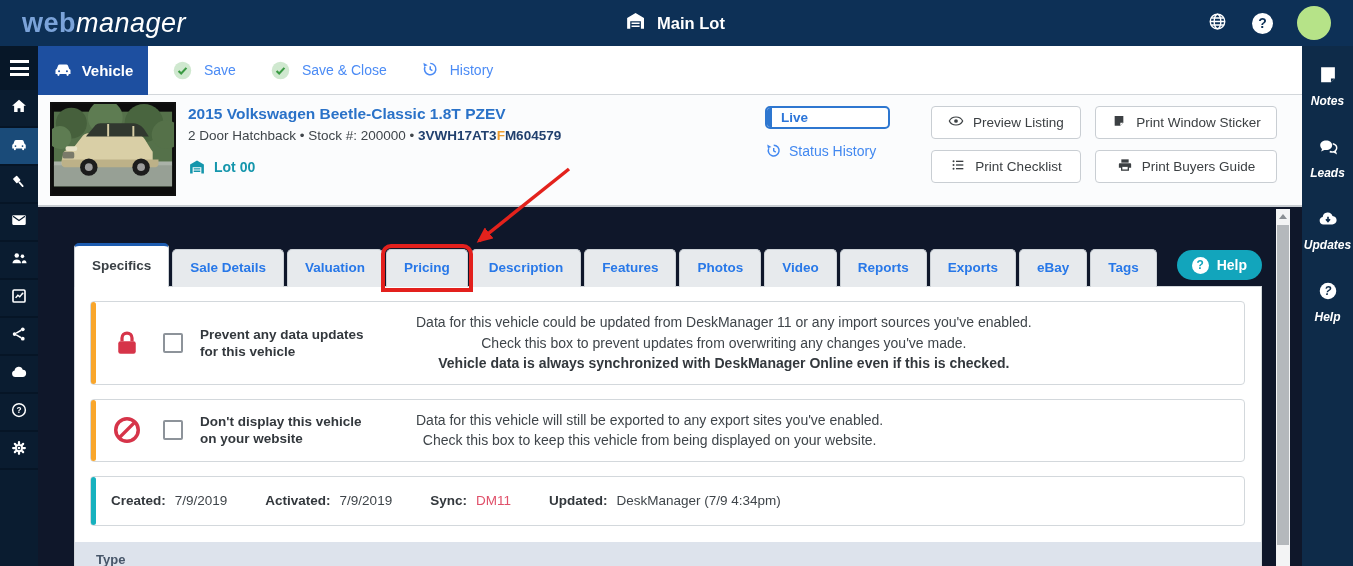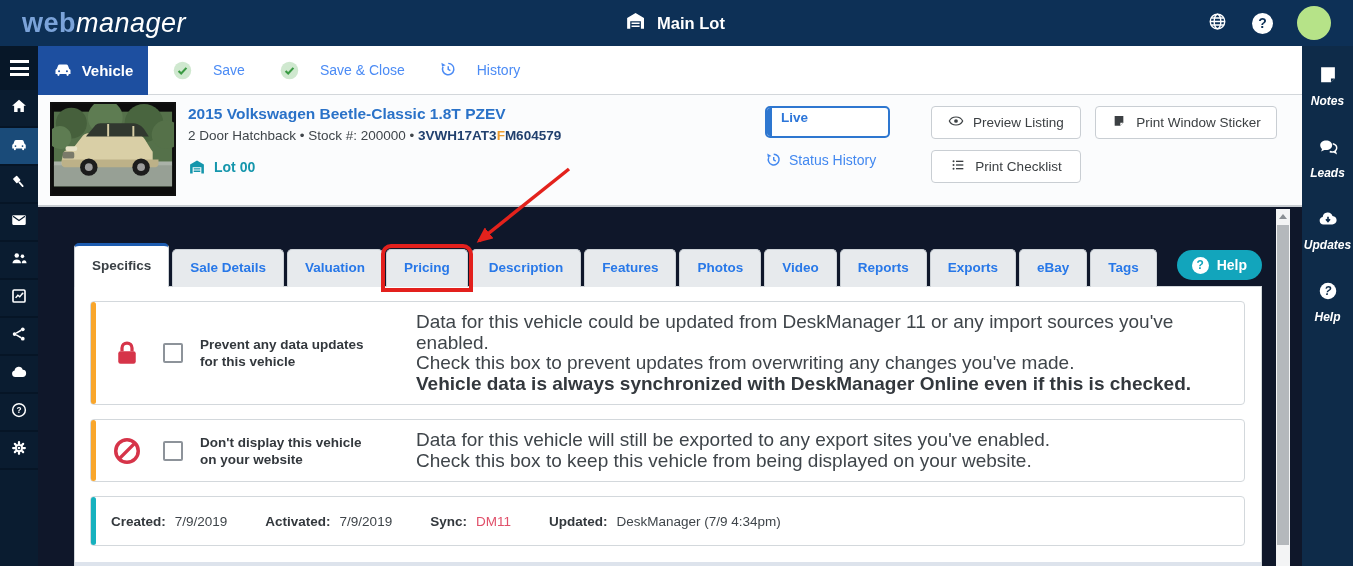--- a/index.html
+++ b/index.html
@@ -37,40 +37,40 @@
   .rr-item svg { width:22px; height:22px; }
   .rr-label { color:#fff; font-size:12px; font-weight:bold; }
 
   
   .app-bar { position:absolute; left:38px; right:51px; top:46px; height:49px; background:#fff;
     border-bottom:1px solid #d3d7db; display:flex; align-items:center; z-index:30; }
   .module-tab { width:110px; height:49px; background:#1d4fa0; color:#fff; font-weight:bold;
     font-size:15px; display:flex; align-items:center; justify-content:center; gap:9px; cursor:pointer; }
   .module-tab svg { width:20px; height:20px; }
   .tool-btns { display:flex; align-items:center; gap:34px; margin-left:24px; }
-  .tool-btn { display:flex; align-items:center; gap:20px; color:#4b8bf5; font-size:14px; cursor:pointer; }
+  .tool-btn { display:flex; align-items:center; gap:11px; color:#4b8bf5; font-size:14px; cursor:pointer; }
   .chk-badge { width:21px; height:21px; }
 
   
   .content { position:absolute; left:38px; right:51px; top:95px; bottom:0; background:#0f172a; overflow:hidden; }
 
   .vehicle-header { position:relative; height:112px; background:#fbfcfd; border-bottom:2px solid #c8cdd2; }
   .photo { position:absolute; left:12px; top:7px; width:126px; height:94px; border:2px solid #101010; }
   .photo svg { width:100%; height:100%; display:block; }
   .v-info { position:absolute; left:150px; top:10px; }
   .v-title { color:#2a72c8; font-weight:bold; font-size:15.5px; cursor:pointer; }
   .v-sub { margin-top:5px; font-size:13.5px; color:#3f454a; }
   .vin { color:#21406e; font-weight:bold; }
   .vin-f { color:#ef9d2e; font-weight:bold; }
   .v-lot { margin-top:15px; display:flex; align-items:center; gap:8px; color:#1596ac;
     font-weight:bold; font-size:14px; }
   .v-lot svg { width:18px; height:18px; color:#1596ac; }
 
   .status-col { position:absolute; left:727px; top:11px; width:125px; }
-  .live-box { position:relative; height:32px; background:#fff; border:2px solid #2e77d0;
+  .live-box { position:relative; height:23px; background:#fff; border:2px solid #2e77d0;
     border-radius:5px; overflow:hidden; }
   .live-bar { position:absolute; left:0; top:0; bottom:0; width:5px; background:#2e77d0; }
   .live-label { margin-left:14px; color:#2d76d9; font-weight:bold; font-size:13.5px; line-height:19px; }
   .status-hist { margin-top:13px; display:flex; align-items:center; gap:7px; color:#4288f0;
     font-size:14px; cursor:pointer; }
   .status-hist svg { width:17px; height:17px; color:#4288f0; }
 
   .actions-grid { position:absolute; right:25px; top:11px; display:grid;
     grid-template-columns:150px 182px; column-gap:14px; row-gap:11px; }
   .act-btn { height:33px; background:#fff; border:1px solid #c9ced3; border-radius:4px;
@@ -101,21 +101,21 @@
   .info-box { position:relative; border:1px solid #d3d8dc; border-radius:4px; background:#fff;
     margin-bottom:14px; display:flex; align-items:center; padding:10px 16px 10px 0; }
   .accent { position:absolute; left:0; top:0; bottom:0; width:5px; border-radius:3px; }
   .accent.orange { background:#f9a62b; }
   .accent.teal { background:#17b1be; }
   .box-icon { width:72px; display:flex; justify-content:center; flex-shrink:0; }
   .box-icon svg { width:30px; height:30px; }
   .cbx { width:20px; height:20px; border:2px solid #8d939a; border-radius:2px; background:#fff;
     appearance:none; -webkit-appearance:none; margin:0 17px 0 0; cursor:pointer; flex-shrink:0; }
   .box-label { width:172px; font-weight:bold; font-size:13.5px; color:#33383d; line-height:17px; flex-shrink:0; }
-  .box-desc { margin-left:44px; font-size:19px; color:#3f454a; line-height:20.5px; }
+  .box-desc { margin-left:44px; font-size:14px; color:#3f454a; line-height:20.5px;text-align:center; }
   .box-desc .b { font-weight:bold; color:#33383d; }
   .box1 { min-height:80px; }
   .box2 { min-height:58px; }
   .meta-box { min-height:50px; padding:15px 16px; }
   .meta-row { margin-left:4px; font-size:13.5px; color:#3f454a; display:flex; align-items:center; }
   .ml { font-weight:bold; color:#33383d; margin-right:9px; }
   .mv { margin-right:38px; }
   .mv.red { color:#e0506a; }
   .type-bar { margin:16px -16px 0 -15px; background:#dde3ec; height:38px;
     padding:10px 0 0 21px; font-size:13px; font-weight:bold; color:#475669; }
@@ -385,20 +385,30 @@
                 <circle cx="5.3" cy="6.5" r="1.5"></circle>
                 <circle cx="5.3" cy="12" r="1.5"></circle>
                 <circle cx="5.3" cy="17.5" r="1.5"></circle>
                 <rect x="9" y="5.5" width="11" height="2"></rect>
                 <rect x="9" y="11" width="11" height="2"></rect>
                 <rect x="9" y="16.5" width="11" height="2"></rect>
               </g>
             </svg></span>
         <span>Print Checklist</span>
       </div>
+      <div class="act-btn">
+        <span><svg viewBox="0 0 24 24">
+              <g fill="#3c4043">
+                <path d="M6.5 3.5h11v5h-11z"></path>
+                <path d="M4 9.5h16a1.2 1.2 0 0 1 1.2 1.2v5.3H18v4.5H6V16H2.8v-5.3A1.2 1.2 0 0 1 4 9.5z"></path>
+              </g>
+              <rect x="7.5" y="14.5" width="9" height="4.8" fill="#fff" stroke="#3c4043"></rect>
+            </svg></span>
+        <span>Print Buyers Guide</span>
+      </div>
     </div>
   </div>
 
   <div class="body-area">
 
     <div class="tabs-row">
       <div class="tab active">Specifics</div>
       <div class="tab">Sale Details</div>
       <div class="tab">Valuation</div>
       <div class="tab annotated"><span>Pricing</span>

